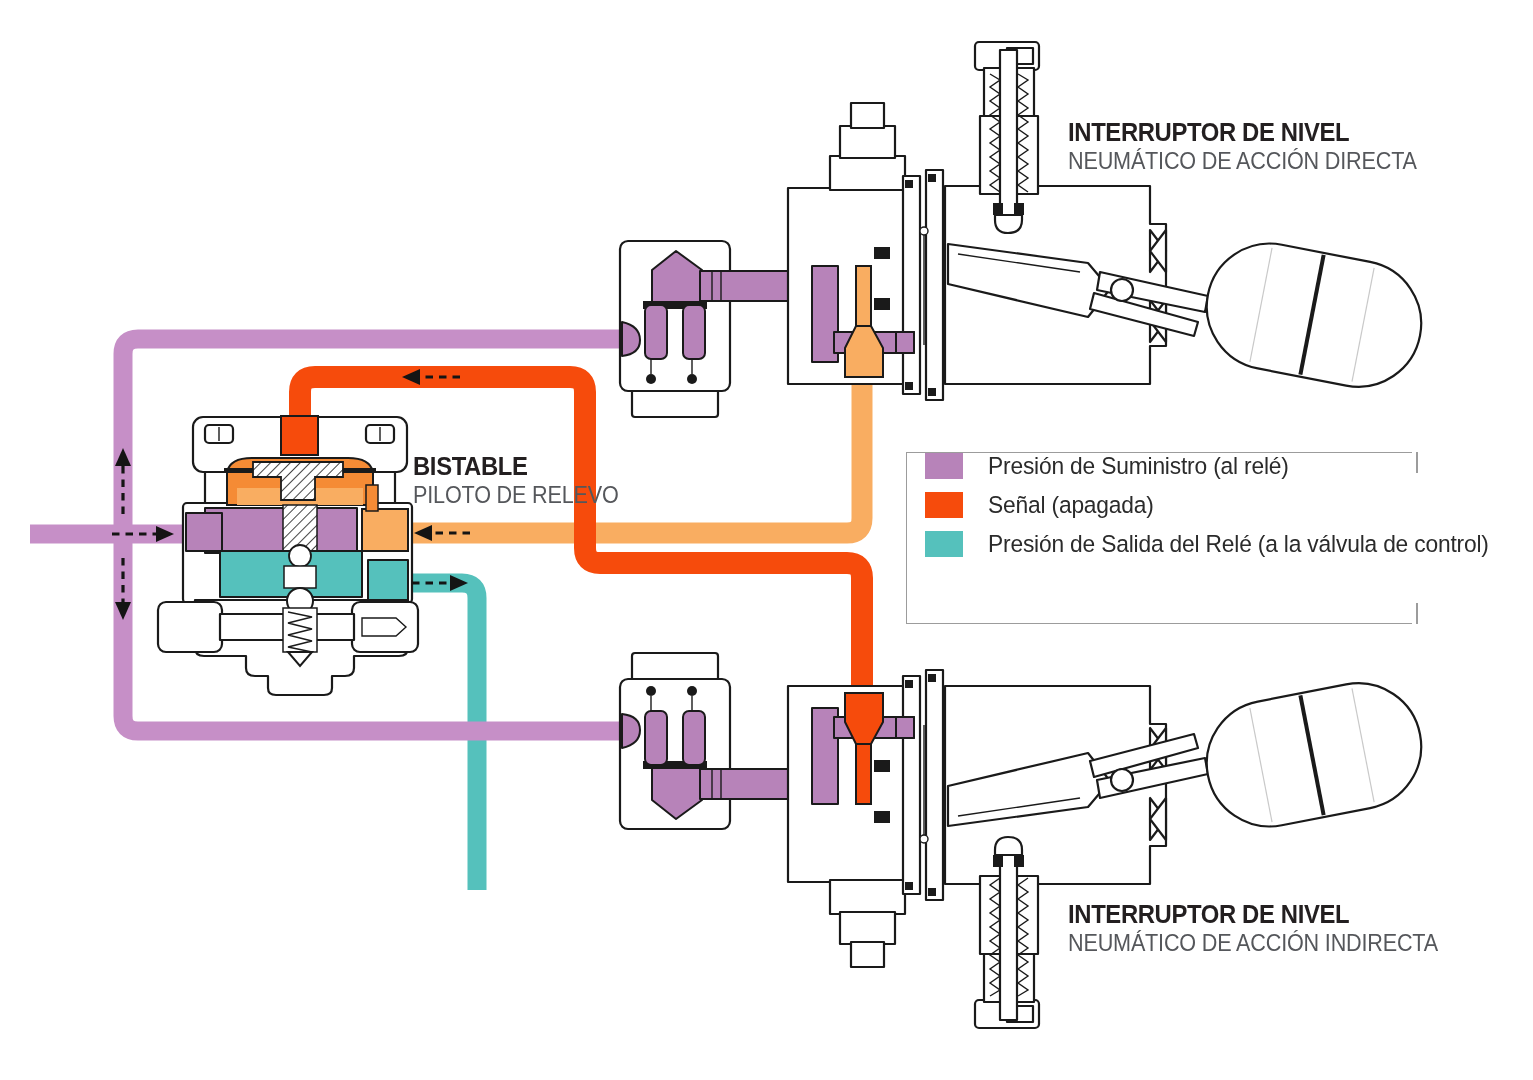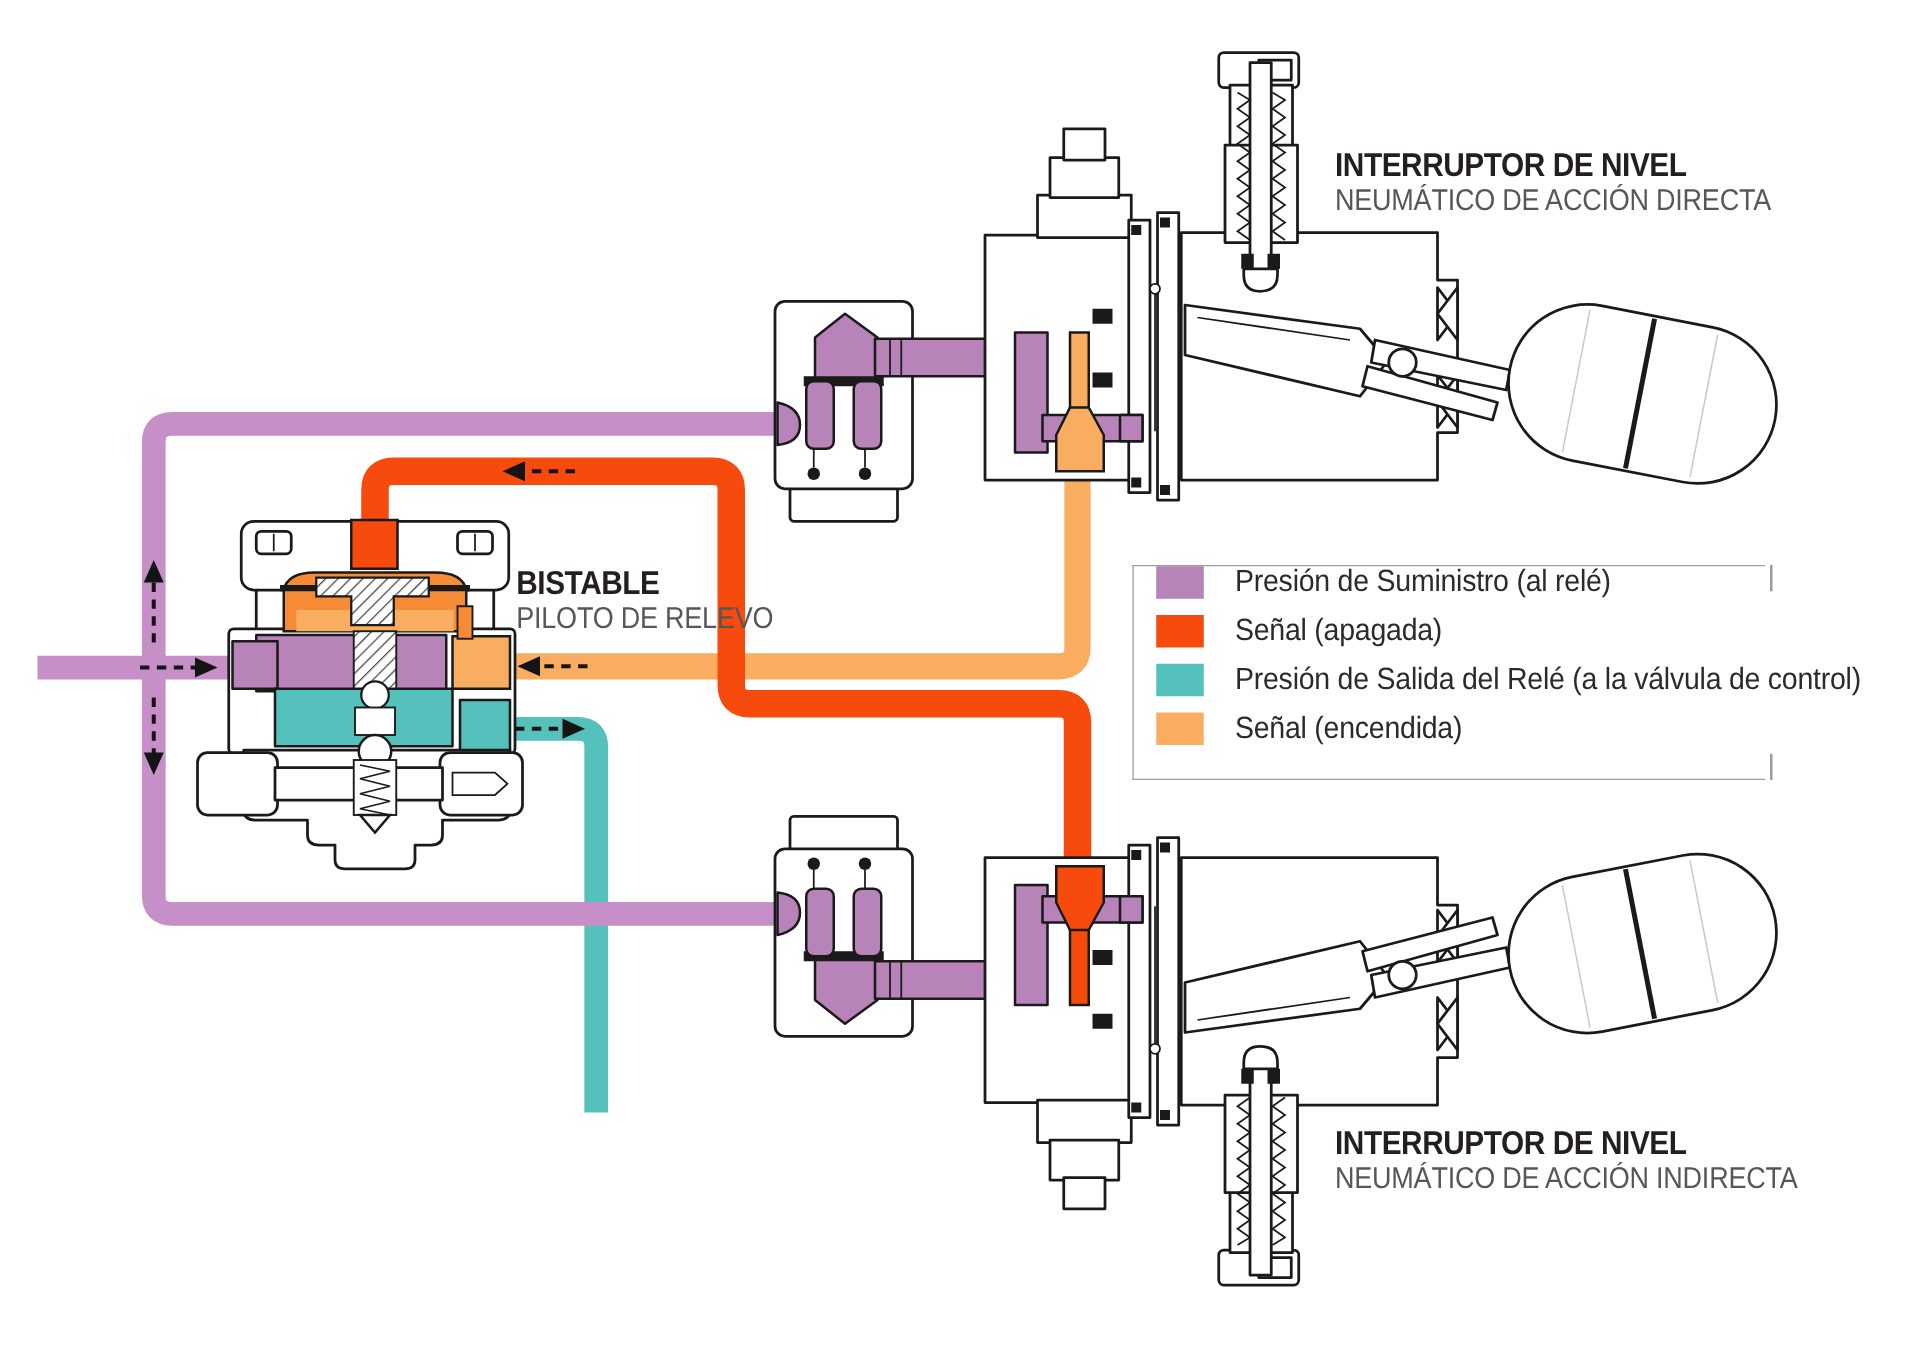--- a/index.html
+++ b/index.html
@@ -238,19 +238,15 @@
     <span class="legend-label">Presión de Suministro (al relé)</span>
   </div>
   <div class="legend-row">
     <span class="legend-swatch" style="background-color: rgb(246, 75, 12);"></span>
     <span class="legend-label">Señal (apagada)</span>
   </div>
   <div class="legend-row">
     <span class="legend-swatch" style="background-color: rgb(85, 193, 188);"></span>
     <span class="legend-label">Presión de Salida del Relé (a la válvula de control)</span>
   </div>
-  <div class="legend-row">
-    <span class="legend-swatch" style="background-color: rgb(249, 173, 97);"></span>
-    <span class="legend-label">Señal (encendida)</span>
-  </div>
 </div>
 
 </div>
 
 </body></html>

